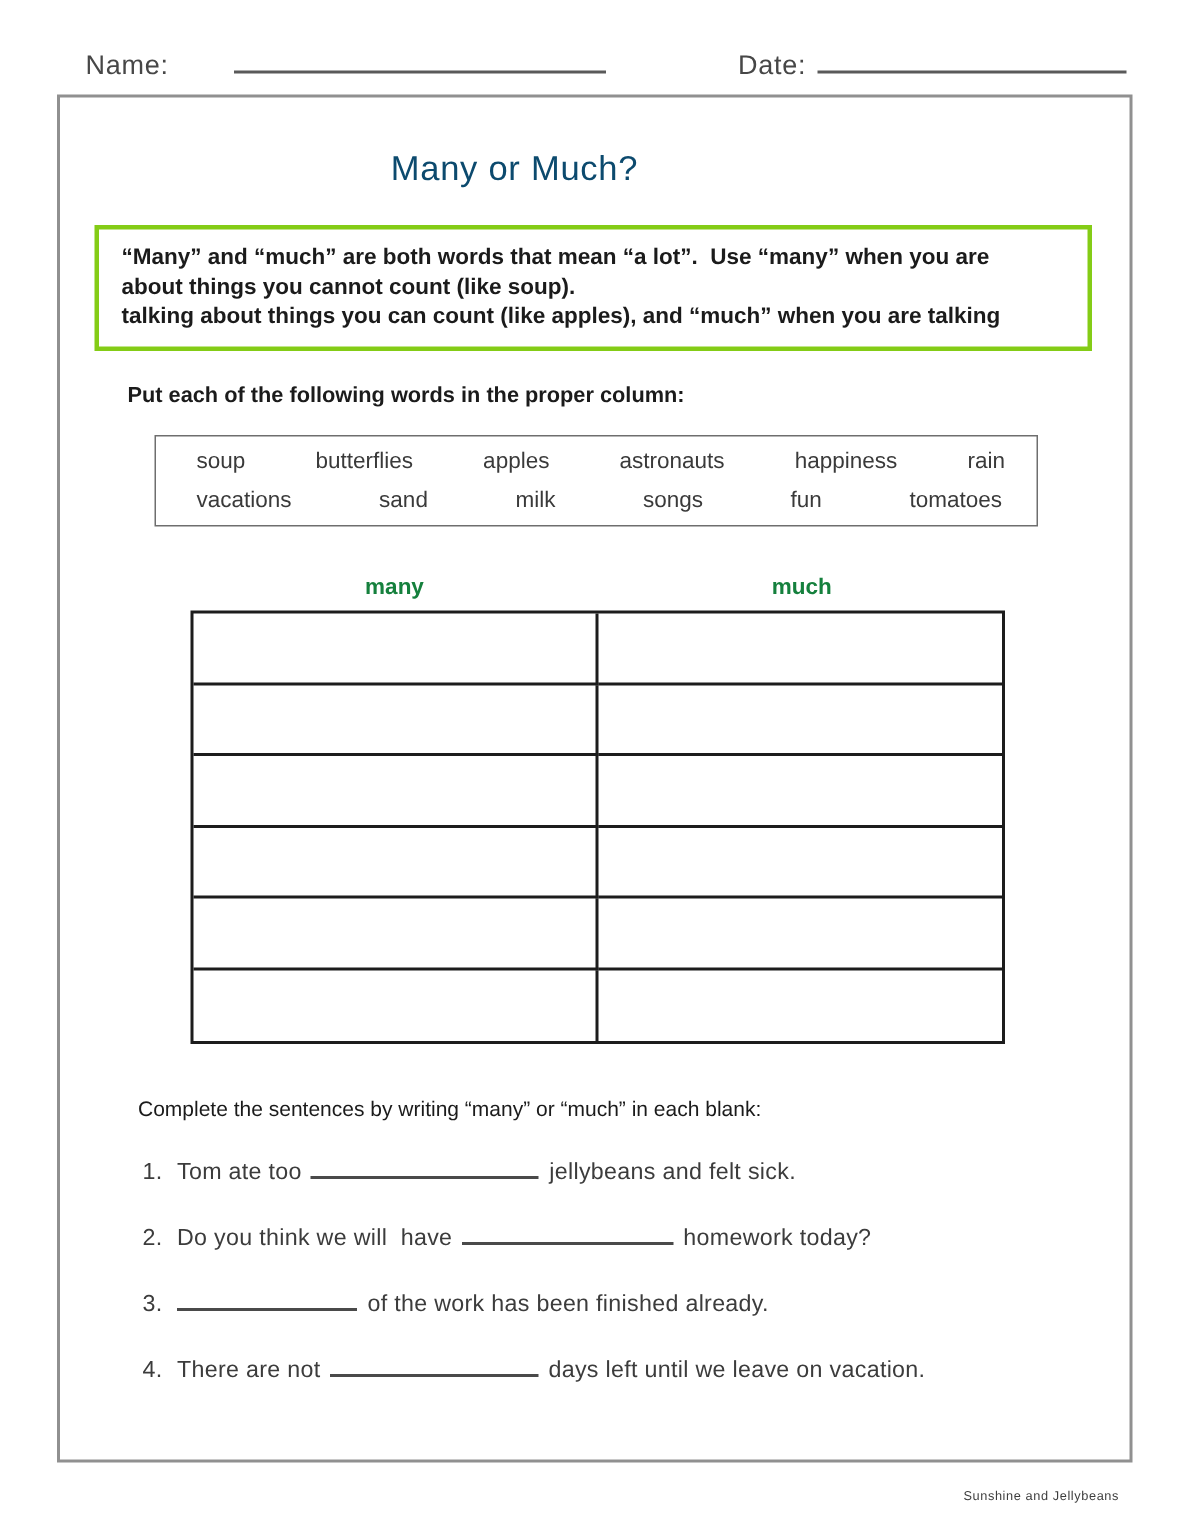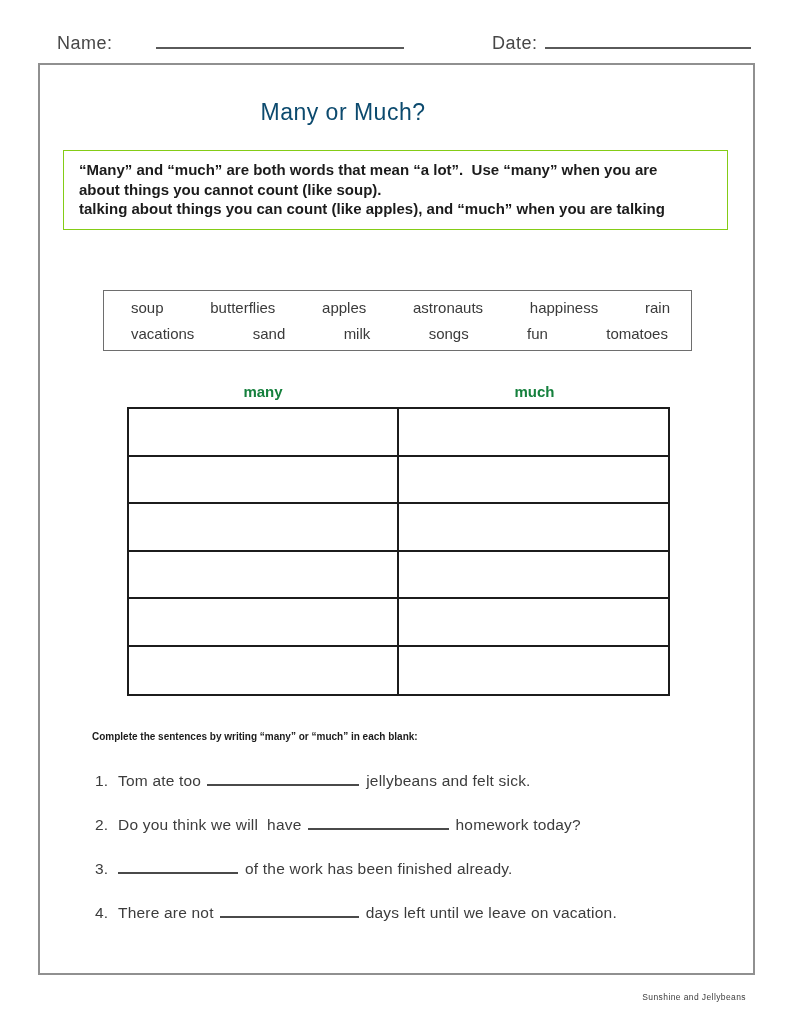--- a/index.html
+++ b/index.html
@@ -32,37 +32,37 @@
   
   .title {
     position: absolute; left: 38px; top: 99px; width: 610px;
     text-align: center; font-size: 23px; color: #0c4a6e;
     letter-spacing: 0.5px;
   }
 
   
   .instruction-box {
     position: absolute; left: 63px; top: 150px; width: 665px;
-    border: 1px solid #84cc16;
+    border: 3px solid #84cc16;
     padding: 9px 15px 10px 15px;
     background: #fff;
   }
   .instr-line {
     font-size: 15px; font-weight: bold; color: #1b1b1b;
     line-height: 19.5px; white-space: pre-wrap;
   }
 
   
   .wordbank-prompt {
     position: absolute; left: 85px; top: 256px;
     font-size: 14.5px; font-weight: bold; color: #1b1b1b;
   }
   .sentences-prompt {
     position: absolute; left: 92px; top: 731px;
-    font-size: 10px; font-weight: bold; color: #1b1b1b;
+    font-size: 14px; font-weight: normal; color: #1b1b1b;
   }
 
   
   .wordbank-box {
     position: absolute; left: 103px; top: 290px;
     width: 589px; height: 61px;
     border: 1px solid #6e6e6e;
     display: flex; flex-direction: column; justify-content: space-evenly;
     background: #fff;
   }
@@ -124,20 +124,21 @@
   <div class="page-border"></div>
 
   <div class="title">Many or Much?</div>
 
   <div class="instruction-box">
     <div class="instr-line">“Many” and “much” are both words that mean “a lot”.  Use “many” when you are</div>
     <div class="instr-line">about things you cannot count (like soup).</div>
     <div class="instr-line">talking about things you can count (like apples), and “much” when you are talking</div>
   </div>
 
+  <div class="wordbank-prompt">Put each of the following words in the proper column:</div>
 
   <div class="wordbank-box">
     <div class="wb-row wb-row-1">
       <span>soup</span>
       <span>butterflies</span>
       <span>apples</span>
       <span>astronauts</span>
       <span>happiness</span>
       <span>rain</span>
     </div>

